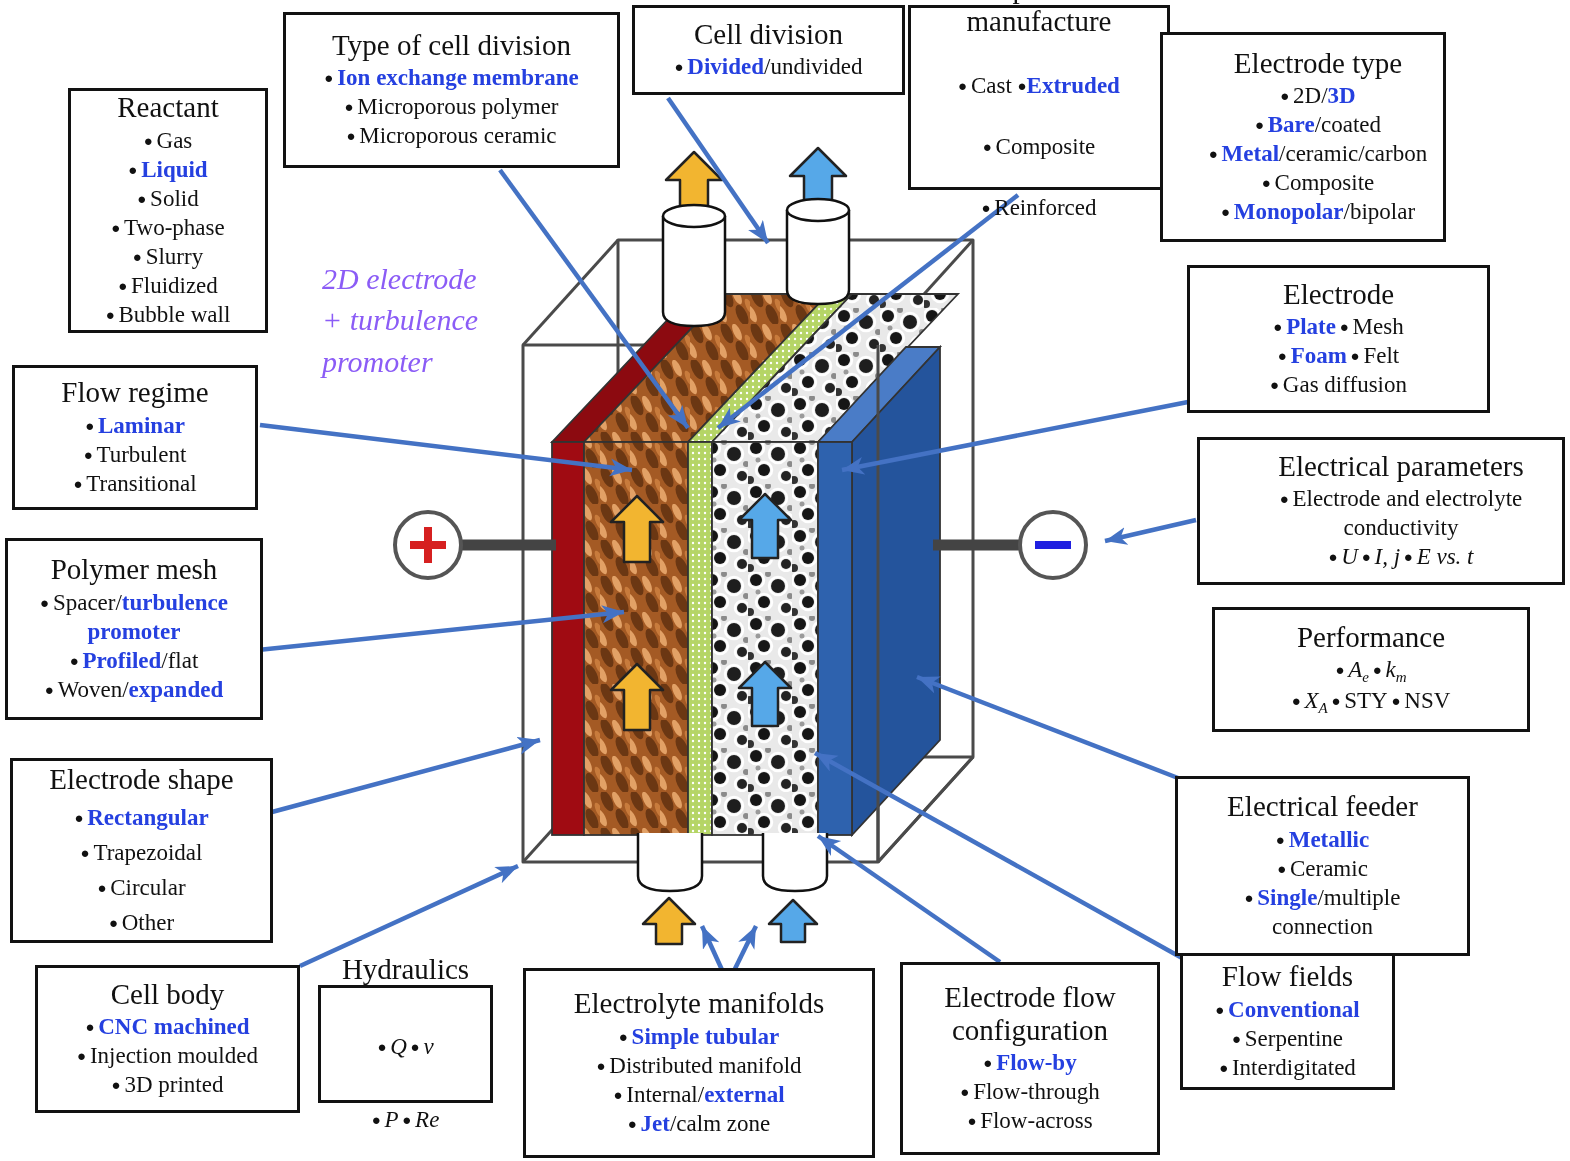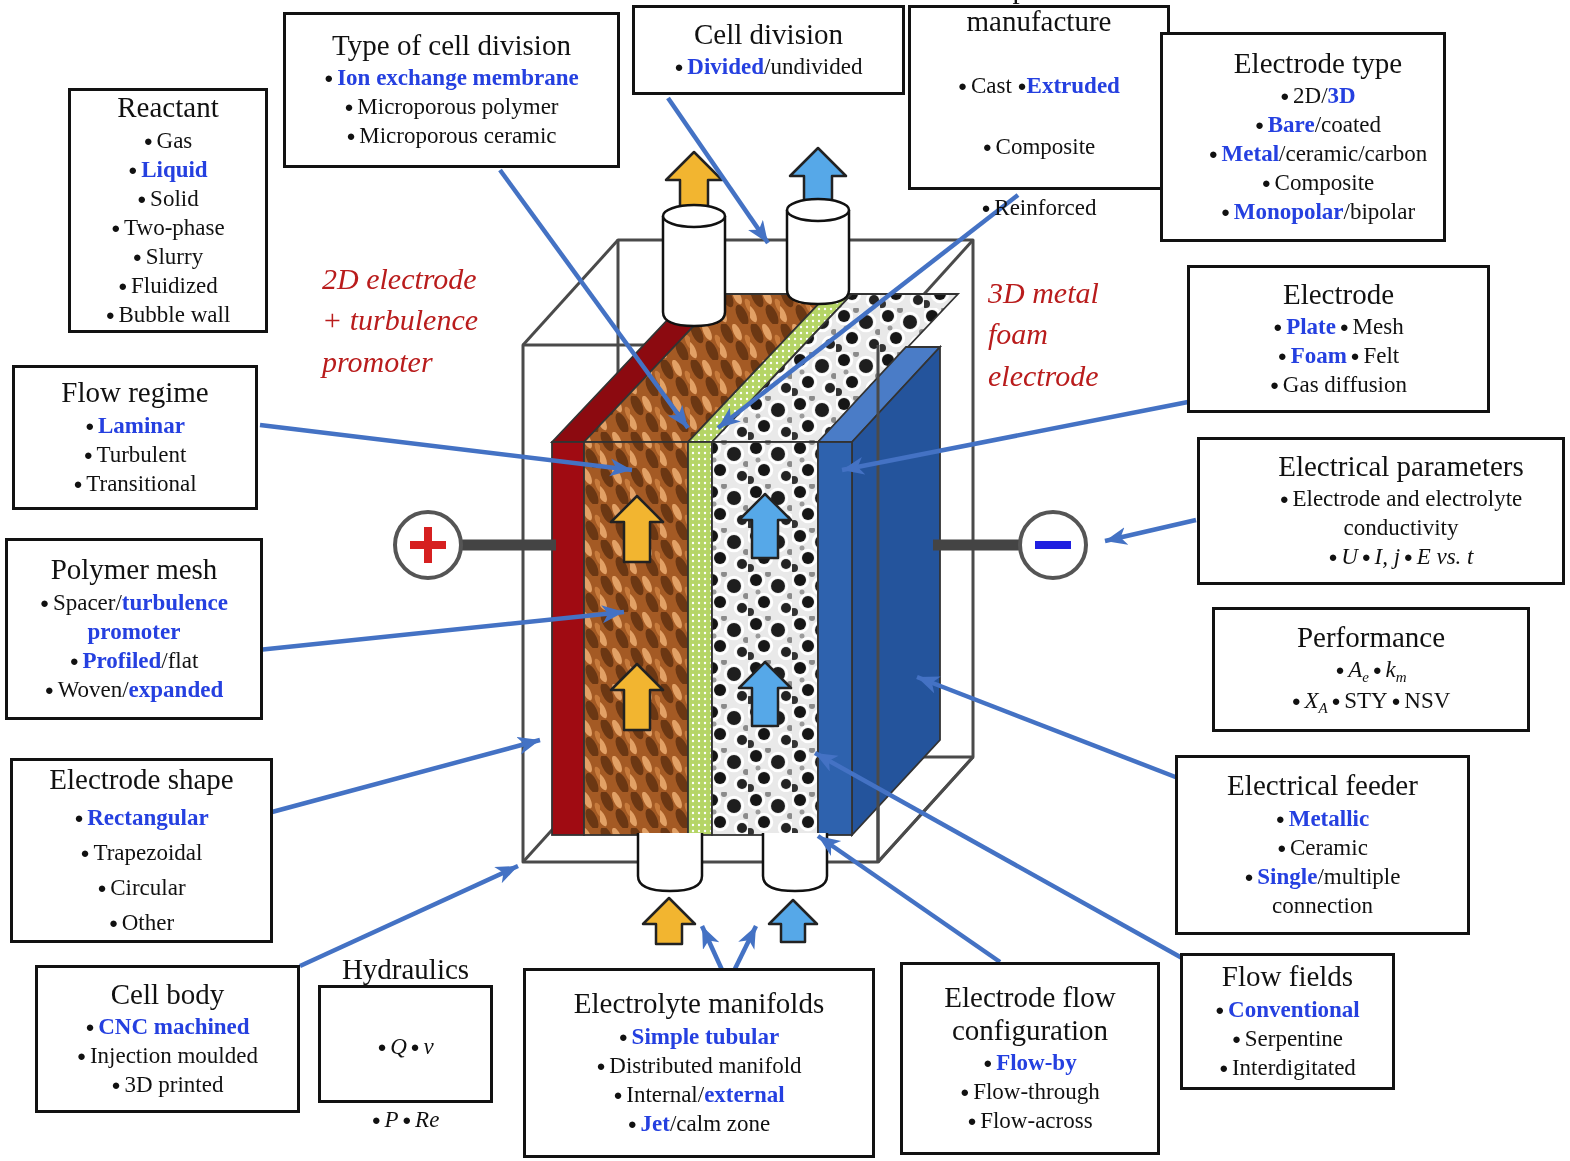--- a/index.html
+++ b/index.html
@@ -8,21 +8,21 @@
   #scene{position:absolute;left:0;top:0;z-index:1;}
   .box{position:absolute;background:#fff;border:3px solid #121212;z-index:2;
        display:flex;flex-direction:column;justify-content:center;align-items:center;
        text-align:center;font-size:23px;line-height:1.26;color:#111;box-sizing:border-box;padding:2px 4px;}
   .box-title{font-size:29px;line-height:1.12;margin:0 0 3px 0;}
   .blt{font-size:15px;vertical-align:2px;}
   .hl{color:#2540E0;font-weight:bold;}
   .it{font-style:italic;}
   .sub{font-style:italic;font-size:15px;vertical-align:-5px;}
   .clabel{position:absolute;z-index:2;font-style:italic;font-size:30px;line-height:1.38;
-          color:#b91c1c;white-space:pre-line;}
+          color:#8b5cf6;white-space:pre-line;}
 </style>
 </head>
 <body>
 
 <div id="stage">
 
 <svg id="scene" width="1570" height="1161" viewBox="0 0 1570 1161">
   <defs>
     <marker id="ah" markerUnits="userSpaceOnUse" markerWidth="26" markerHeight="20" refX="22" refY="9" orient="auto">
       <path d="M0,0 L22,9 L0,18 L6,9 Z" fill="#4472C4"></path>
@@ -140,23 +140,20 @@
     <line x1="260" y1="425" x2="632" y2="470" marker-end="url(#ah)"></line>
     <line x1="258" y1="650" x2="624" y2="612" marker-end="url(#ah)"></line>
     <line x1="272" y1="812" x2="540" y2="740" marker-end="url(#ah)"></line>
     <line x1="300" y1="966" x2="518" y2="866" marker-end="url(#ah)"></line>
   </g>
 </svg>
 
 <div class="clabel" style="left:322px;top:258px;width:210px;">2D electrode
 + turbulence
 promoter</div>
-<div class="clabel" style="left:988px;top:272px;width:180px;">3D metal
-foam
-electrode</div>
 
 <div class="box" style="left: 68px; top: 88px; width: 200px; height: 245px;">
       <div class="box-title">Reactant</div>
       <div class="box-line"><span class="blt">● </span><span class="">Gas</span></div>
       <div class="box-line"><span class="blt">● </span><span class="hl ">Liquid</span></div>
       <div class="box-line"><span class="blt">● </span><span class="">Solid</span></div>
       <div class="box-line"><span class="blt">● </span><span class="">Two-phase</span></div>
       <div class="box-line"><span class="blt">● </span><span class="">Slurry</span></div>
       <div class="box-line"><span class="blt">● </span><span class="">Fluidized</span></div>
       <div class="box-line"><span class="blt">● </span><span class="">Bubble wall</span></div>
@@ -195,21 +192,21 @@
       <div class="box-title">Electrical parameters</div>
       <div class="box-line"><span class="blt">● </span><span class="">Electrode and electrolyte</span></div>
       <div class="box-line"><span class="">conductivity</span></div>
       <div class="box-line"><span class="blt">● </span><span class="it ">U</span><span class="blt"> ● </span><span class="it ">I, j</span><span class="blt"> ● </span><span class="it ">E vs. t</span></div>
     </div>
     <div class="box" style="left: 1212px; top: 607px; width: 318px; height: 125px;">
       <div class="box-title">Performance</div>
       <div class="box-line"><span class="blt">● </span><span class="it ">A</span><span class="sub">e</span><span class="blt"> ● </span><span class="it ">k</span><span class="sub">m</span></div>
       <div class="box-line"><span class="blt">● </span><span class="it ">X</span><span class="sub">A</span><span class="blt"> ● </span><span class="">STY</span><span class="blt"> ● </span><span class="">NSV</span></div>
     </div>
-    <div class="box" style="left: 1175px; top: 755px; width: 295px; height: 180px;">
+    <div class="box" style="left: 1175px; top: 776px; width: 295px; height: 180px;">
       <div class="box-title">Electrical feeder</div>
       <div class="box-line"><span class="blt">● </span><span class="hl ">Metallic</span></div>
       <div class="box-line"><span class="blt">● </span><span class="">Ceramic</span></div>
       <div class="box-line"><span class="blt">● </span><span class="hl ">Single</span><span class="">/multiple</span></div>
       <div class="box-line"><span class="">connection</span></div>
     </div>
     <div class="box" style="left: 1180px; top: 953px; width: 215px; height: 137px;">
       <div class="box-title">Flow fields</div>
       <div class="box-line"><span class="blt">● </span><span class="hl ">Conventional</span></div>
       <div class="box-line"><span class="blt">● </span><span class="">Serpentine</span></div>

